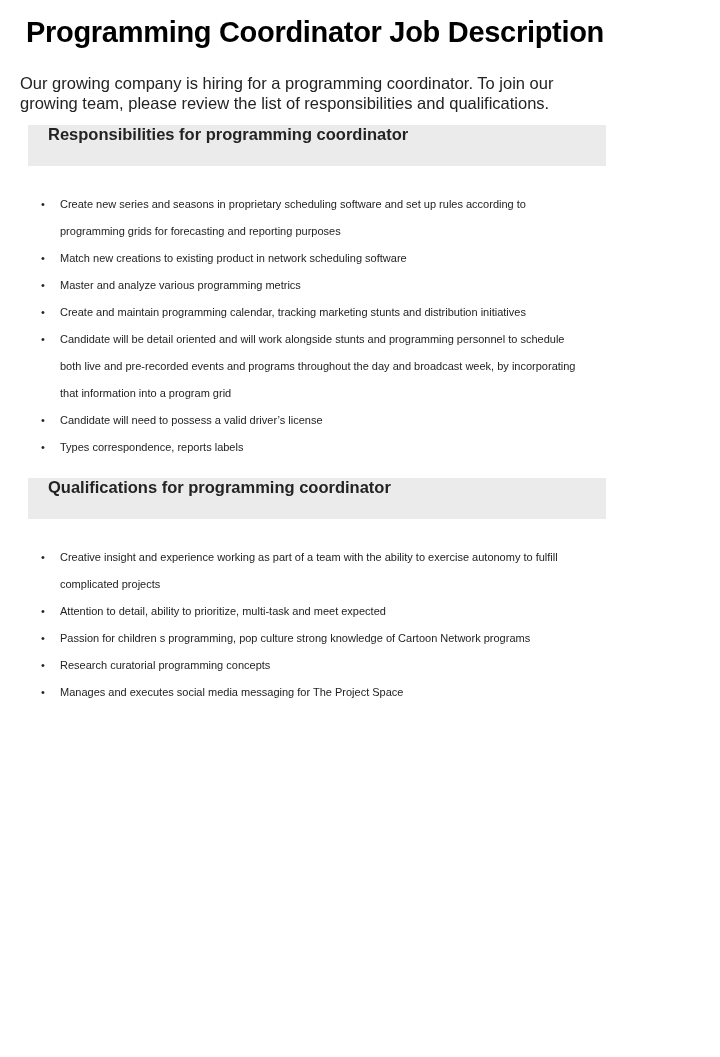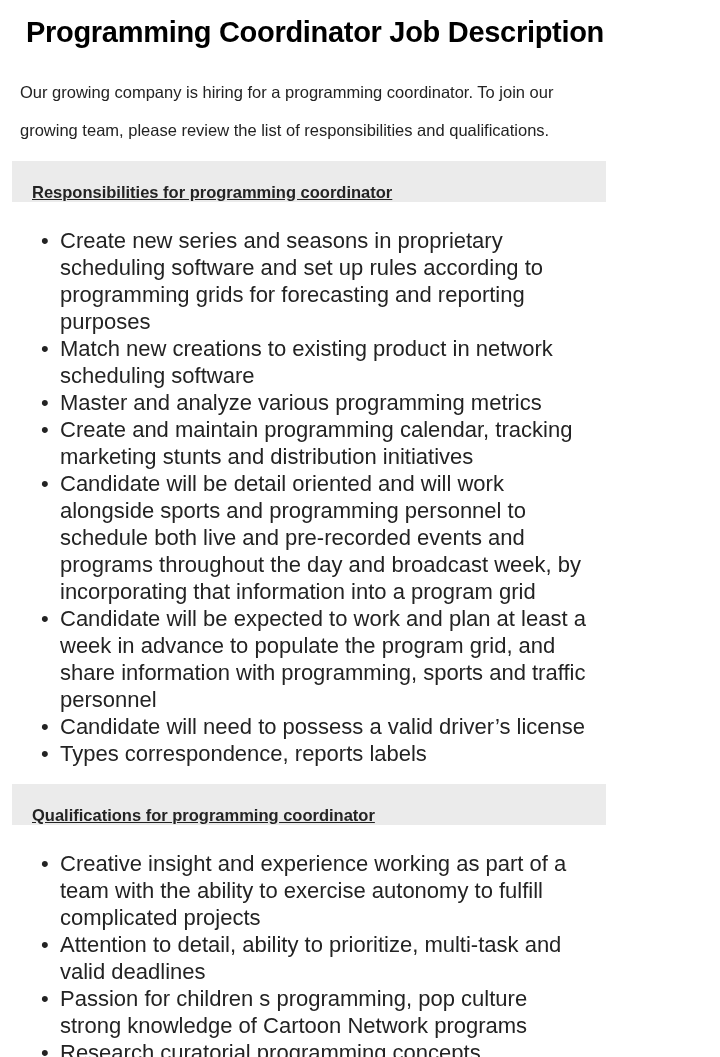--- a/index.html
+++ b/index.html
@@ -30,43 +30,42 @@
     font-weight: bold;
     color: var(--title-text);
     text-align: center;
     margin: 2px 18px 0 18px;
     letter-spacing: -0.3px;
   }
   .intro {
     margin: 23px 24px 0 20px;
     max-width: 655px;
     font-size: 16.5px;
-    line-height: 38px;
+    line-height: 20px;
     white-space: pre-line;
   }
   .section-header {
     background: var(--section-header-bg);
-    margin: 12px 24px 0 12px;
+    margin: 12px 24px 0 28px;
     height: 41px;
     display: flex;
-    align-items: flex-end;
+    align-items: flex-start;
     padding: 0 20px;
-    text-decoration: underline;
   }
   .section-heading {
     font-size: 16.5px;
     font-weight: bold;
     margin: 0;
     color: var(--body-text);
   }
   .bullet-list {
     list-style: none;
     margin: 25px 42px 0 20px;
     padding: 0;
-    font-size: 22px;
+    font-size: 11px;
     line-height: 27px;
   }
   .bullet-list li {
     position: relative;
     padding-left: 40px;
   }
   .bullet-list li::before {
     content: "\2022";
     position: absolute;
     left: 21px;
@@ -88,33 +87,32 @@
 
   <section class="section">
     <div class="section-header">
       <h2 class="section-heading">Responsibilities for programming coordinator</h2>
     </div>
     <ul class="bullet-list">
         <li>Create new series and seasons in proprietary scheduling software and set up rules according to programming grids for forecasting and reporting purposes</li>
         <li>Match new creations to existing product in network scheduling software</li>
         <li>Master and analyze various programming metrics</li>
         <li>Create and maintain programming calendar, tracking marketing stunts and distribution initiatives</li>
-        <li>Candidate will be detail oriented and will work alongside sports and programming personnel to schedule both live and pre-recorded events and programs throughout the day and broadcast week, by incorporating that information into a program grid</li>
-        <li>Candidate will be expected to work and plan at least a week in advance to populate the program grid, and share information with programming, sports and traffic personnel</li>
+        <li>Candidate will be detail oriented and will work alongside stunts and programming personnel to schedule both live and pre-recorded events and programs throughout the day and broadcast week, by incorporating that information into a program grid</li>
         <li>Candidate will need to possess a valid driver’s license</li>
         <li>Types correspondence, reports labels</li>
       </ul>
   </section>
 
   <section class="section">
     <div class="section-header">
       <h2 class="section-heading">Qualifications for programming coordinator</h2>
     </div>
     <ul class="bullet-list">
         <li>Creative insight and experience working as part of a team with the ability to exercise autonomy to fulfill complicated projects</li>
-        <li>Attention to detail, ability to prioritize, multi-task and valid deadlines</li>
+        <li>Attention to detail, ability to prioritize, multi-task and meet expected</li>
         <li>Passion for children s programming, pop culture strong knowledge of Cartoon Network programs</li>
         <li>Research curatorial programming concepts</li>
         <li>Manages and executes social media messaging for The Project Space</li>
       </ul>
   </section>
 
 </main>
 
 </body></html>

